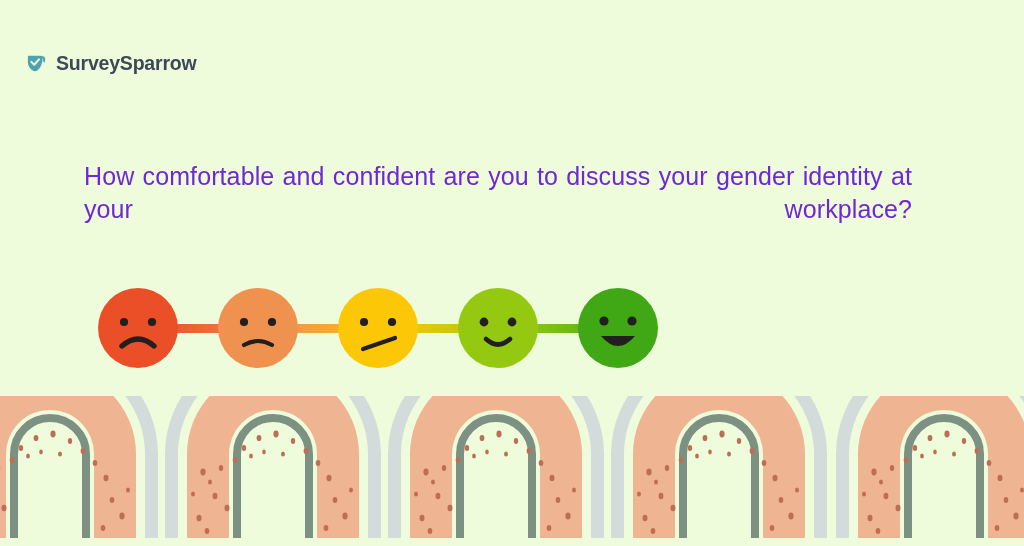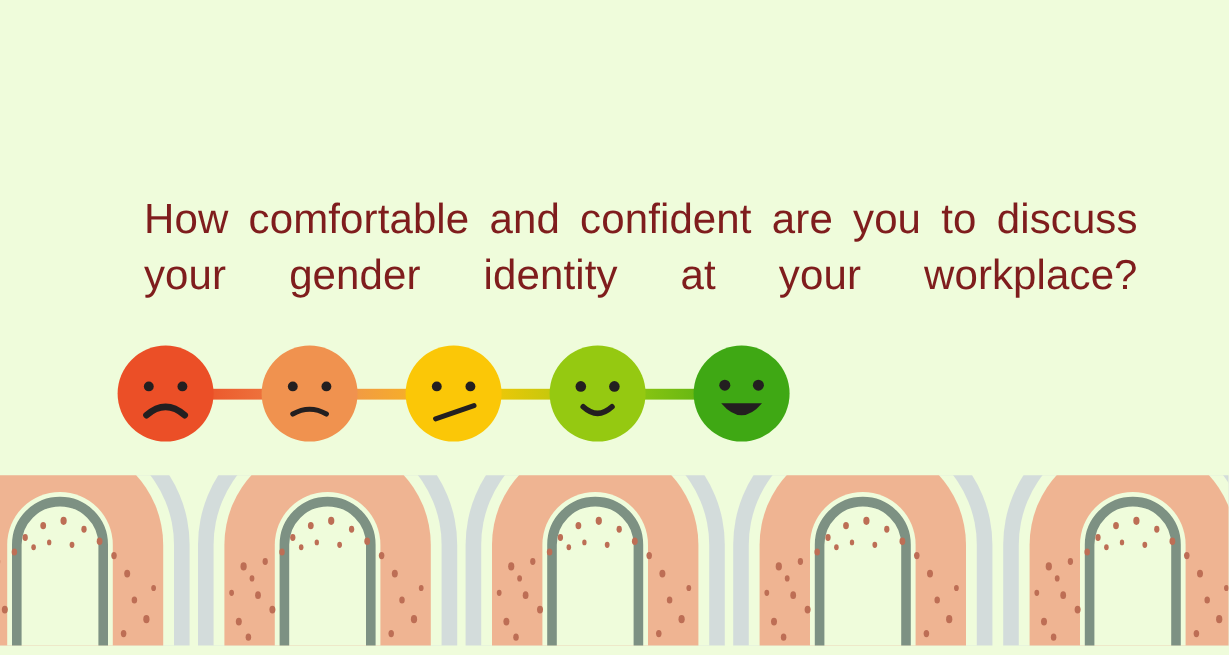--- a/index.html
+++ b/index.html
@@ -45,28 +45,27 @@
     color:#3c4858;
     white-space:nowrap;
     line-height:1;
   }
 
   
   #question {
     position:absolute;
     left:84px; top:160px;
     width:828px;
-    font-size:35px;
+    font-size:25px;
     line-height:1.33;
-    color:#7f1d1d;
+    color:#6d28d9;
     letter-spacing:0.1px;
     text-align:justify;
     text-justify:inter-word;
     z-index:5;
-    margin-left:36px;
   }
   #question::after { content:""; display:inline-block; width:100%; }
 
   
   #scale {
     position:absolute;
     left:98px; top:288px;
     width:580px; height:82px;
     z-index:5;
   }
@@ -134,20 +133,31 @@
     <g transform="translate(719,-28)">
         <use href="#archUnit"></use>
         <use href="#speck"></use>
       </g>
     <g transform="translate(944,-28)">
         <use href="#archUnit"></use>
         <use href="#speck"></use>
       </g>
   </svg>
 
+  <div id="brand">
+    <svg class="mark" viewBox="0 0 24 24" aria-hidden="true">
+      <path d="M3.0 5.0 C3.0 4.3 3.5 3.8 4.2 3.8 L15.4 3.8 C18.9 3.8 20.9 5.9 20.9 9.0
+               C20.9 9.8 20.7 10.6 20.3 11.3 L19.0 10.0 C19.4 8.6 18.9 7.2 17.6 6.6
+               C18.6 8.0 18.6 9.7 17.6 11.1 C16.9 15.6 14.2 19.0 10.6 20.2
+               C6.3 19.0 3.0 15.1 3.0 10.6 Z" fill="#4FA3B0"></path>
+      <path d="M6.6 10.3 L9.6 13.3 L14.6 7.7" fill="none" stroke="#EFFCDB" stroke-width="2.1" stroke-linecap="round" stroke-linejoin="round"></path>
+      <path d="M19.0 3.3 C20.6 5.0 21.3 7.0 21.1 9.2 L19.6 8.3 C19.8 6.6 19.6 4.9 19.0 3.3 Z" fill="#4FA3B0"></path>
+    </svg>
+    <span class="wordmark">SurveySparrow</span>
+  </div>
 
   <div id="question">How comfortable and confident are you to discuss your gender identity at your workplace?</div>
 
   <div id="scale">
     <svg viewBox="0 0 580 82" aria-hidden="true">
       <defs>
         <linearGradient id="bar1" x1="0" y1="0" x2="1" y2="0">
           <stop offset="0" stop-color="#EB4F27"></stop>
             <stop offset="1" stop-color="#F0924F"></stop>
         </linearGradient>

